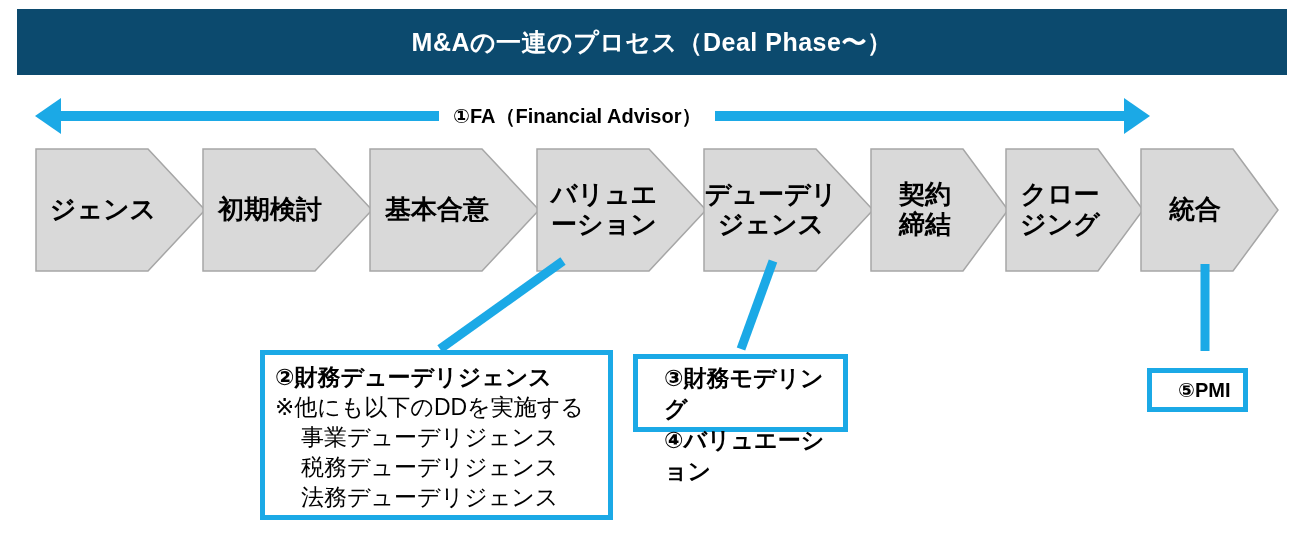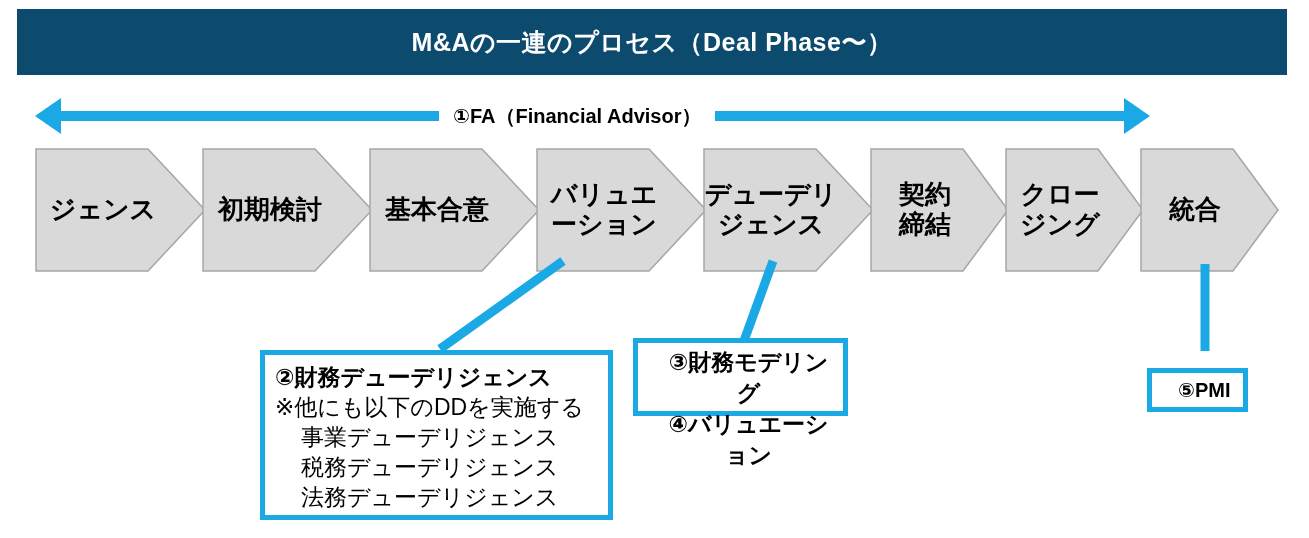--- a/index.html
+++ b/index.html
@@ -55,21 +55,21 @@
   .connectors{position:absolute;inset:0;width:1309px;height:538px;pointer-events:none;}
 
   
   .callout{
     position:absolute;background:#fff;border:5px solid #1BA9E6;
     box-sizing:border-box;font-size:23px;
   }
   .callout-dd{left:260px;top:350px;width:353px;height:170px;padding:7px 10px 0 10px;line-height:30px;}
   .callout-dd .c-title{font-weight:bold;}
   .callout-dd .c-item{padding-left:26px;}
-  .callout-val{left:633px;top:338px;width:215px;height:78px;padding:4px 10px 0 26px;line-height:31px;font-weight:bold;text-align:center;}
+  .callout-val{left:633px;top:354px;width:215px;height:78px;padding:4px 10px 0 26px;line-height:31px;font-weight:bold;}
   .callout-pmi{left:1147px;top:368px;width:101px;height:44px;display:flex;align-items:center;padding-left:26px;font-weight:bold;font-size:20px;}
 </style>
 </head>
 <body>
 
 <div class="canvas">
 
   <div class="title-bar">
     <span>M&amp;Aの一連のプロセス（Deal Phase〜）</span>
   </div>

